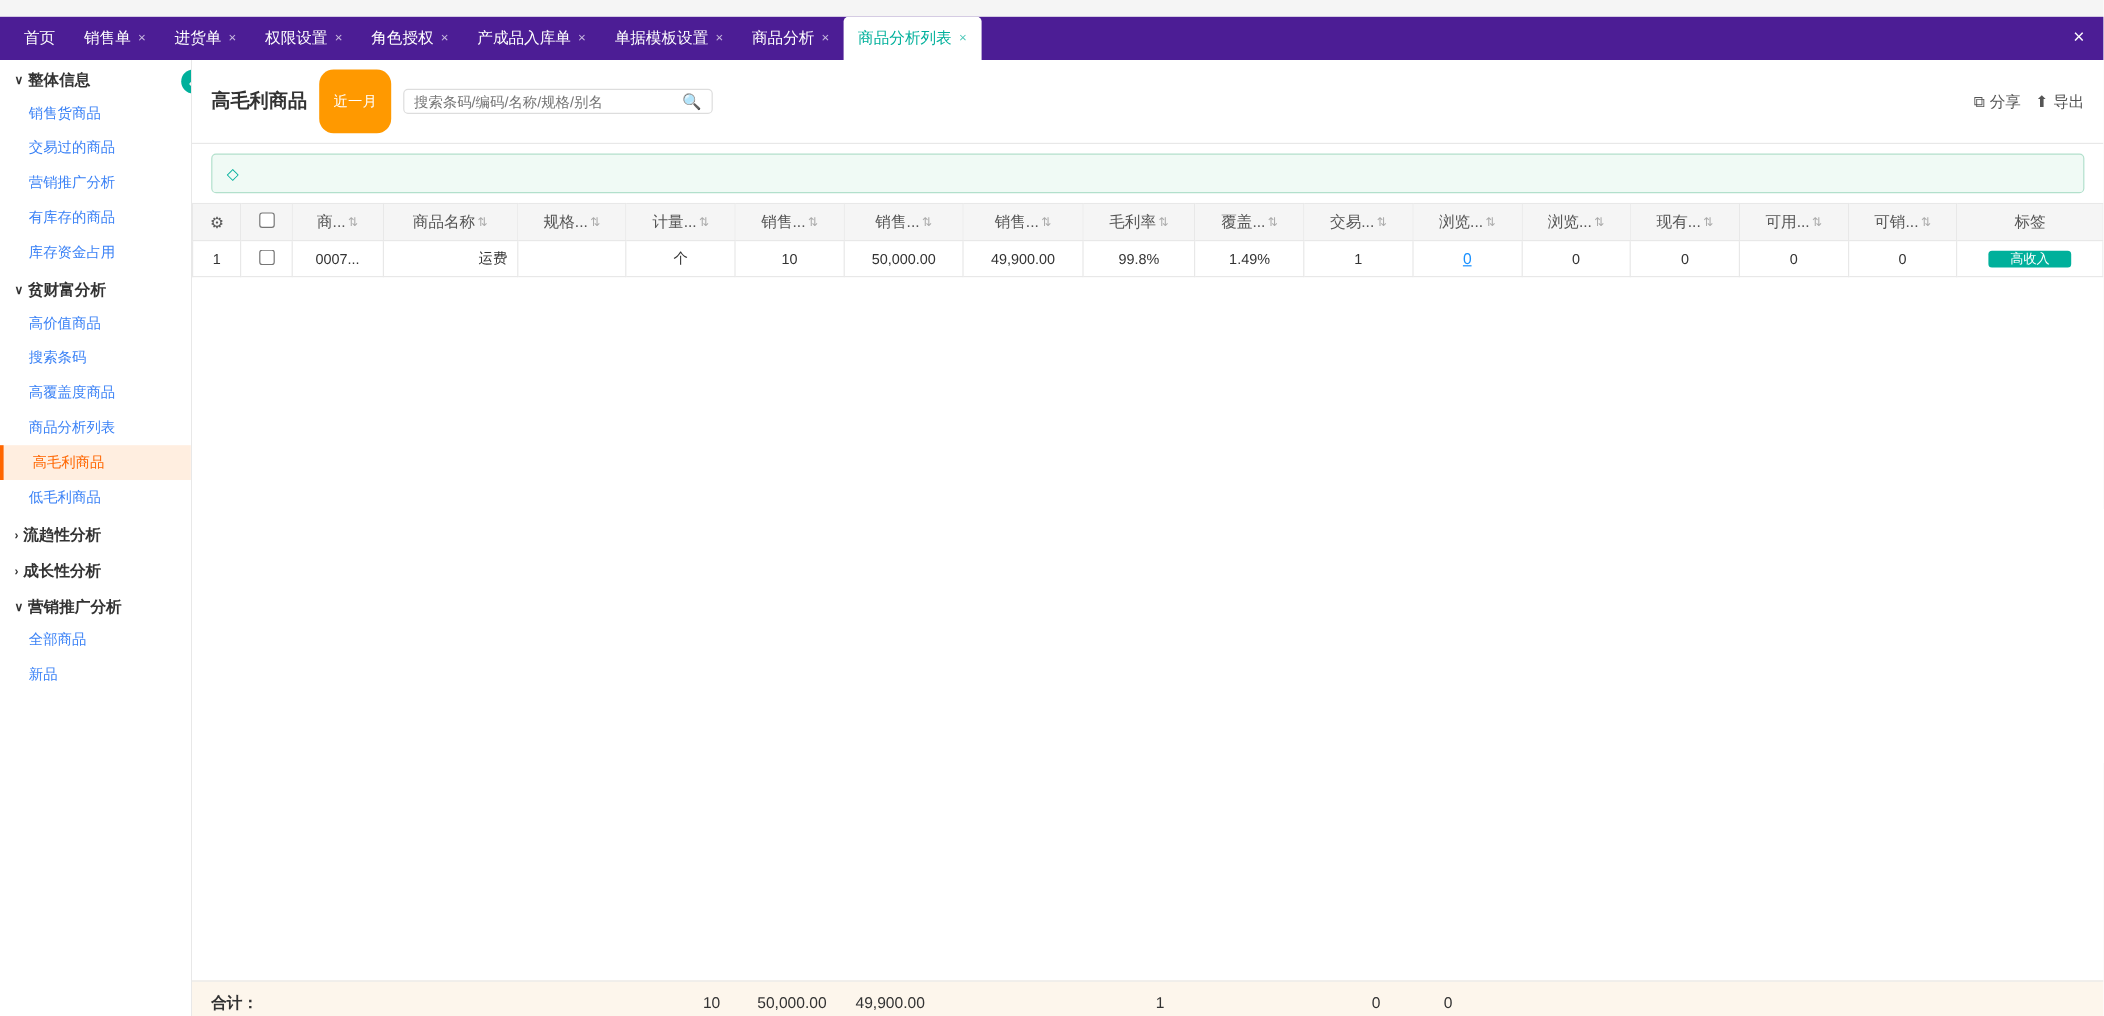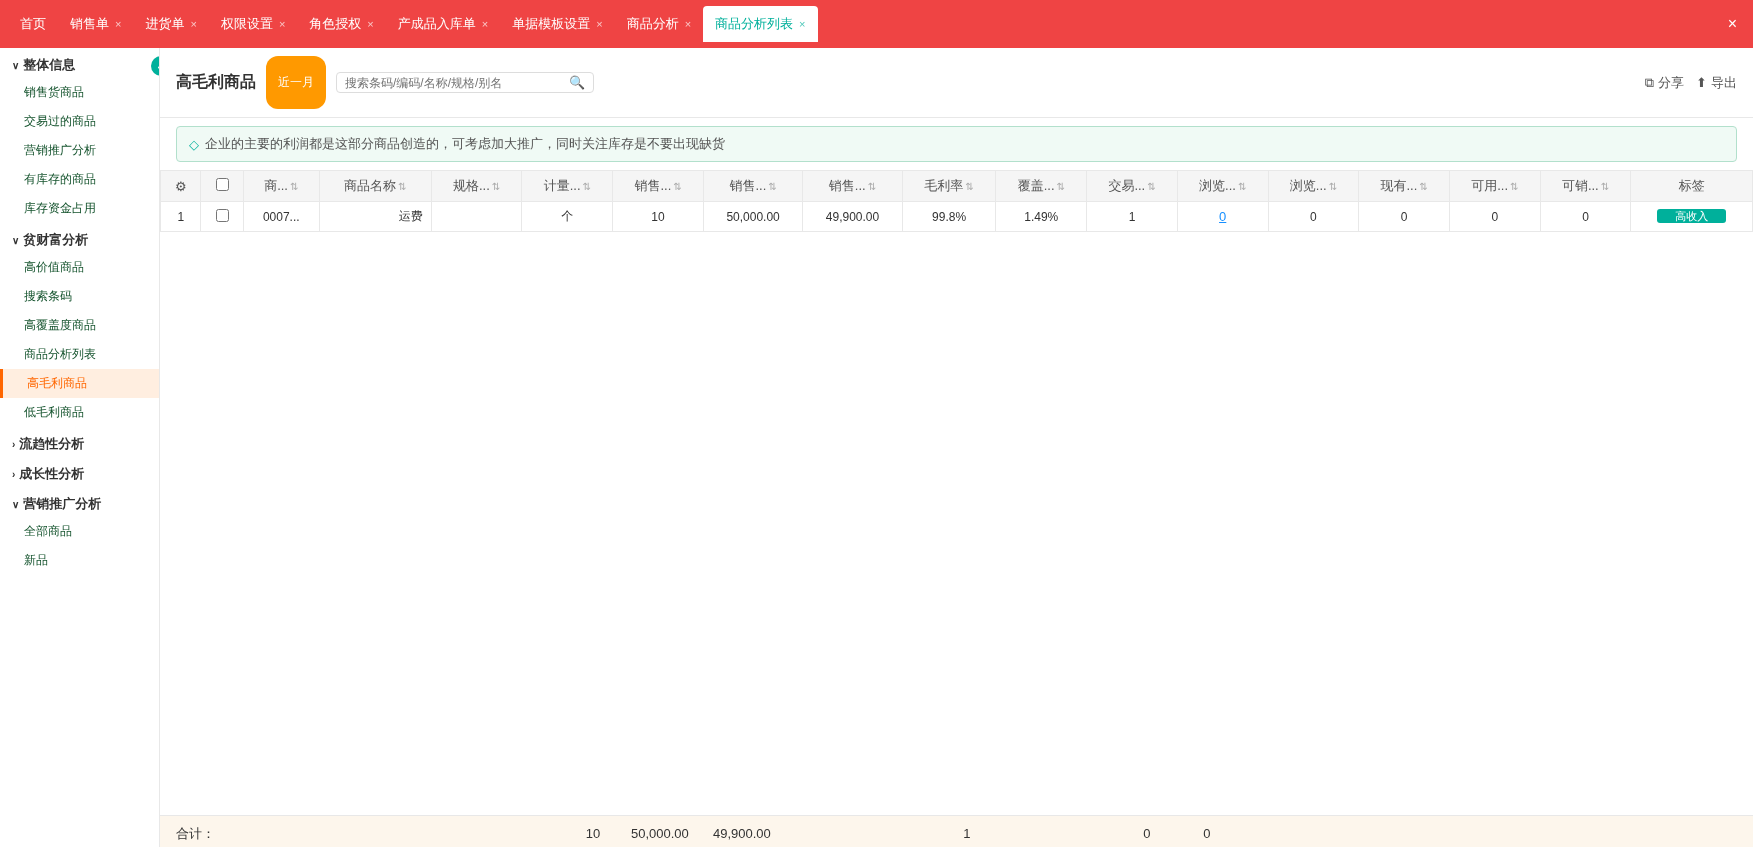--- a/index.html
+++ b/index.html
@@ -2,24 +2,25 @@
 <html><head>
   <meta charset="utf-8">
   <style>
     * { box-sizing: border-box; margin: 0; padding: 0; font-family: 'Microsoft YaHei', Arial, sans-serif; font-size: 13px; }
     body { background: #f5f5f5; overflow: hidden; }
 
     
     .top-nav {
       display: flex;
       align-items: center;
-      background: #ef4444;
-      height: 48px;
+      background: #4c1d95;
+      height: 36px;
       padding: 0 8px;
       color: #fff;
+      margin-top: 14px;
     }
     .top-nav .nav-item {
       padding: 0 12px;
       height: 36px;
       display: flex;
       align-items: center;
       cursor: pointer;
       white-space: nowrap;
       font-size: 13px;
       color: #fff;
@@ -83,21 +84,21 @@
       font-weight: bold;
       font-size: 12px;
       cursor: pointer;
     }
     .sidebar-group-title .arrow {
       margin-right: 4px;
       font-size: 10px;
     }
     .sidebar-item {
       padding: 6px 12px 6px 24px;
-      color: #14532d;
+      color: #3b82f6;
       cursor: pointer;
       font-size: 12px;
       white-space: nowrap;
     }
     .sidebar-item.active {
       background: #ffeee0;
       color: #ff6600;
       border-left: 3px solid #ff6600;
     }
 
@@ -238,21 +239,21 @@
     .footer-bar {
       display: flex;
       align-items: center;
       background: #fdf6ec;
       border-top: 1px solid #e8e8e8;
       padding: 6px 16px;
       min-height: 36px;
       font-size: 13px;
       color: #333;
     }
-    .footer-bar .total-label { font-weight: normal; margin-right: 8px; }
+    .footer-bar .total-label { font-weight: bold; margin-right: 8px; }
     .footer-cells {
       display: flex;
       flex: 1;
       overflow: hidden;
     }
     .footer-cell {
       min-width: 80px;
       text-align: center;
       padding: 0 8px;
     }
@@ -342,21 +343,20 @@
         </button>
         <button class="action-btn">
           <span>⬆</span>
           <span>导出</span>
         </button>
       </div>
     </div>
 
     <div class="info-banner">
       <span class="diamond">◇</span>
-      <span>企业的主要的利润都是这部分商品创造的，可考虑加大推广，同时关注库存是不要出现缺货</span>
     </div>
 
     <div class="table-container">
       <table>
         <thead id="table-head">
             <tr>
               <th>
                 <div class="col-header">⚙</div>
               </th>
               <th><input type="checkbox" style=""></th>

